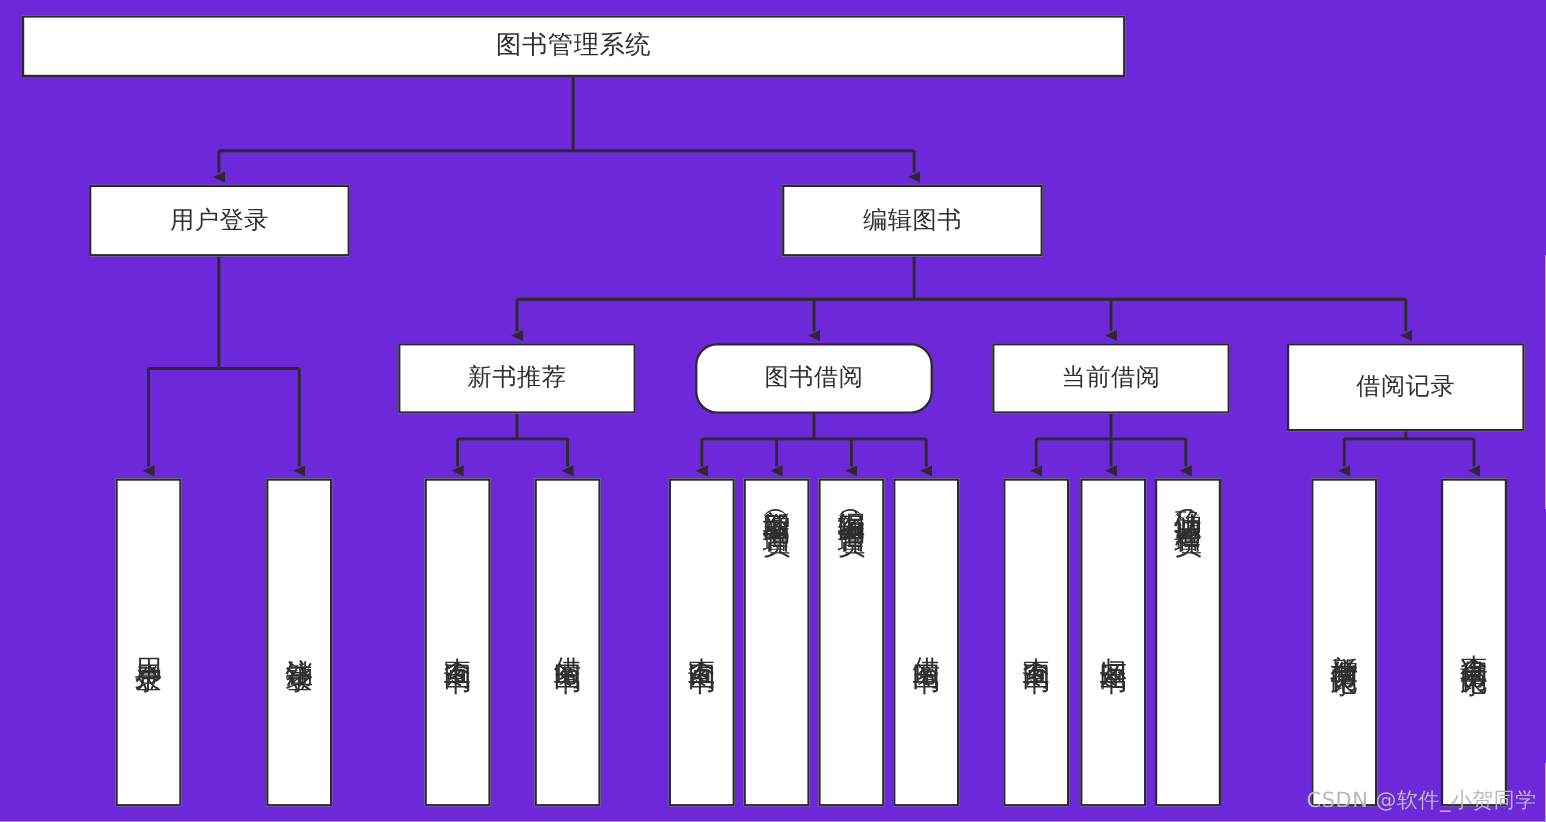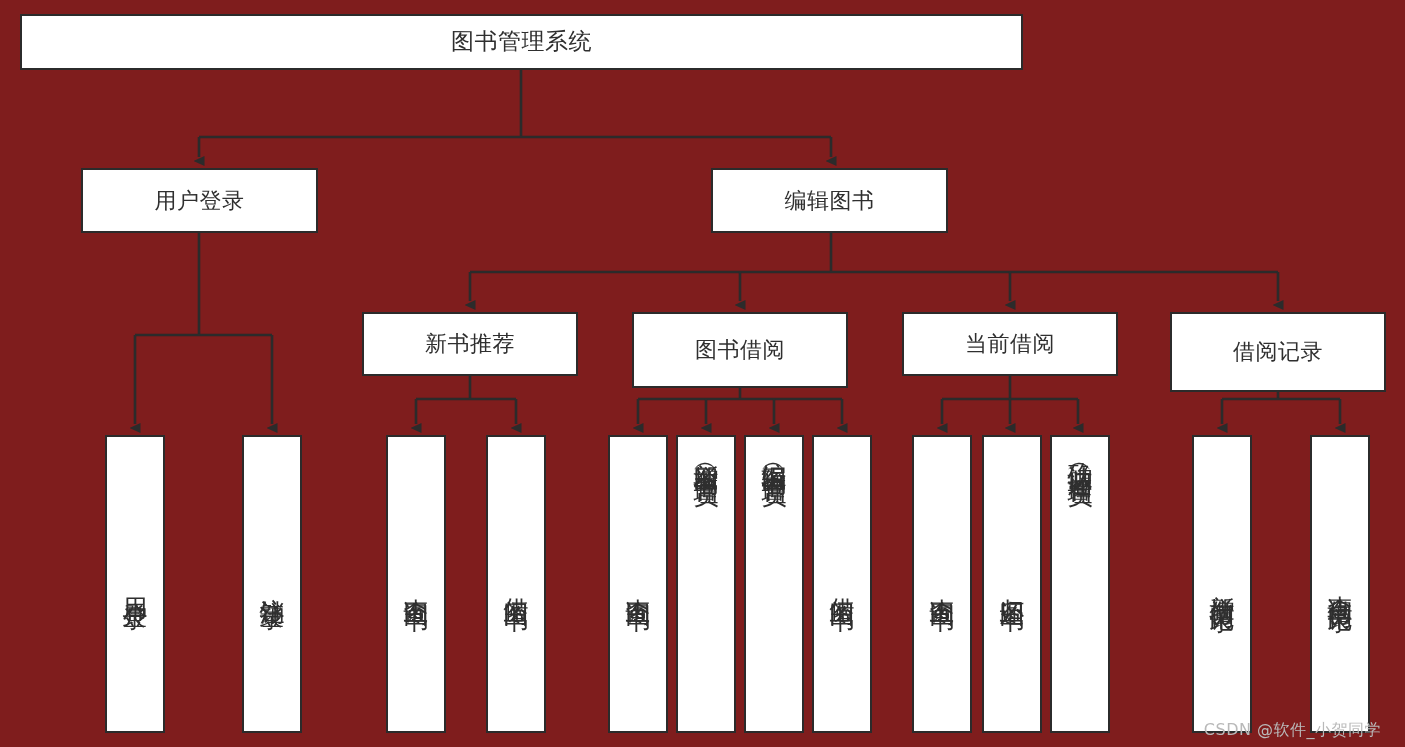--- a/index.html
+++ b/index.html
@@ -8,21 +8,21 @@
     padding: 0;
     background: #ffffff;
   }
   body {
     font-family: "DejaVu Sans", "Liberation Sans", sans-serif;
   }
   #canvas {
     position: relative;
     width: 1405px;
     height: 747px;
-    background: #7f1d1d;
+    background: #6d28d9;
     overflow: hidden;
   }
   #edges {
     position: absolute;
     left: 0;
     top: 0;
     width: 1405px;
     height: 747px;
     pointer-events: none;
   }
@@ -63,23 +63,23 @@
     line-height: 1.0;
     letter-spacing: 3px;
     white-space: nowrap;
   }
   .node.vert.mid {
     align-items: center;
     padding-top: 0;
   }
   #watermark {
     position: absolute;
-    right: 24px;
+    right: 8px;
     bottom: 6px;
-    font-size: 16px;
+    font-size: 19px;
     color: #b9b9b9;
     letter-spacing: 0.5px;
     z-index: 5;
     user-select: none;
     white-space: nowrap;
   }
 </style>
 </head>
 <body>
 
@@ -144,21 +144,21 @@
   </div>
 
   <div class="node horiz" style="left:711px; top:168px; width:237px; height:65px;">
     <span class="label">编辑图书</span>
   </div>
 
   <div class="node horiz" style="left:362px; top:312px; width:216px; height:64px;">
     <span class="label">新书推荐</span>
   </div>
 
-  <div class="node horiz" style="left:632px; top:312px; width:216px; height:76px;">
+  <div class="node horiz" style="left:632px; top:312px; width:216px; height:64px;border-radius:20px;">
     <span class="label">图书借阅</span>
   </div>
 
   <div class="node horiz" style="left:902px; top:312px; width:216px; height:64px;">
     <span class="label">当前借阅</span>
   </div>
 
   <div class="node horiz" style="left:1170px; top:312px; width:216px; height:80px;">
     <span class="label">借阅记录</span>
   </div>

